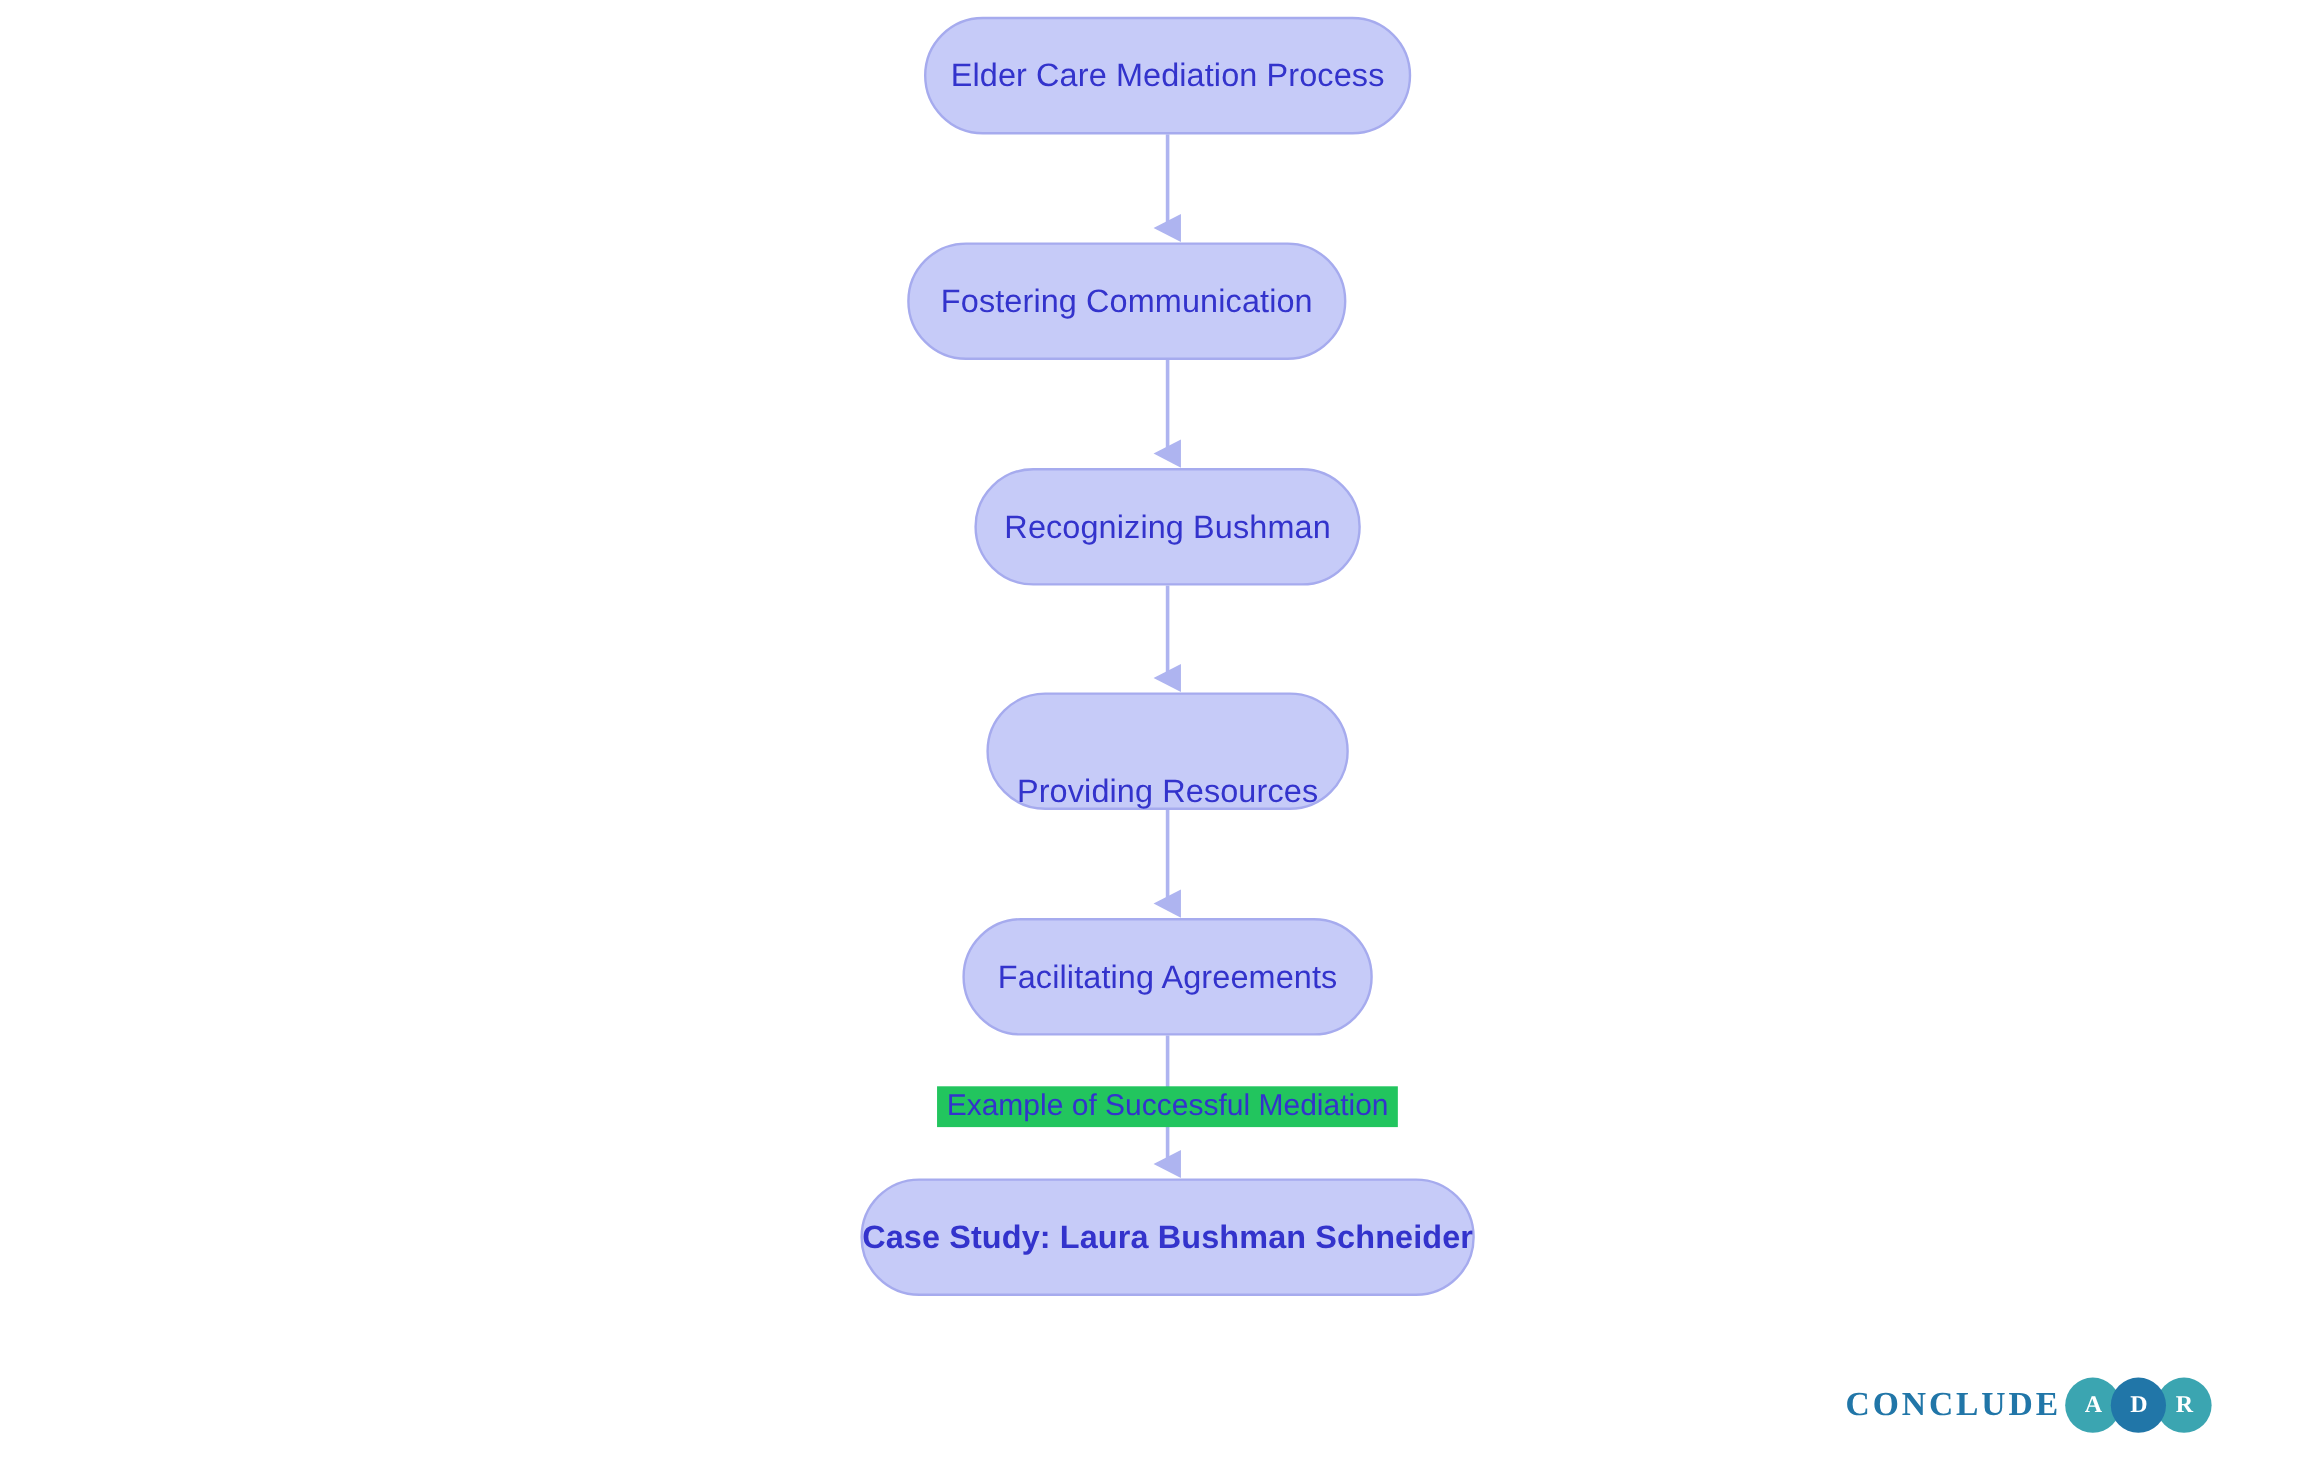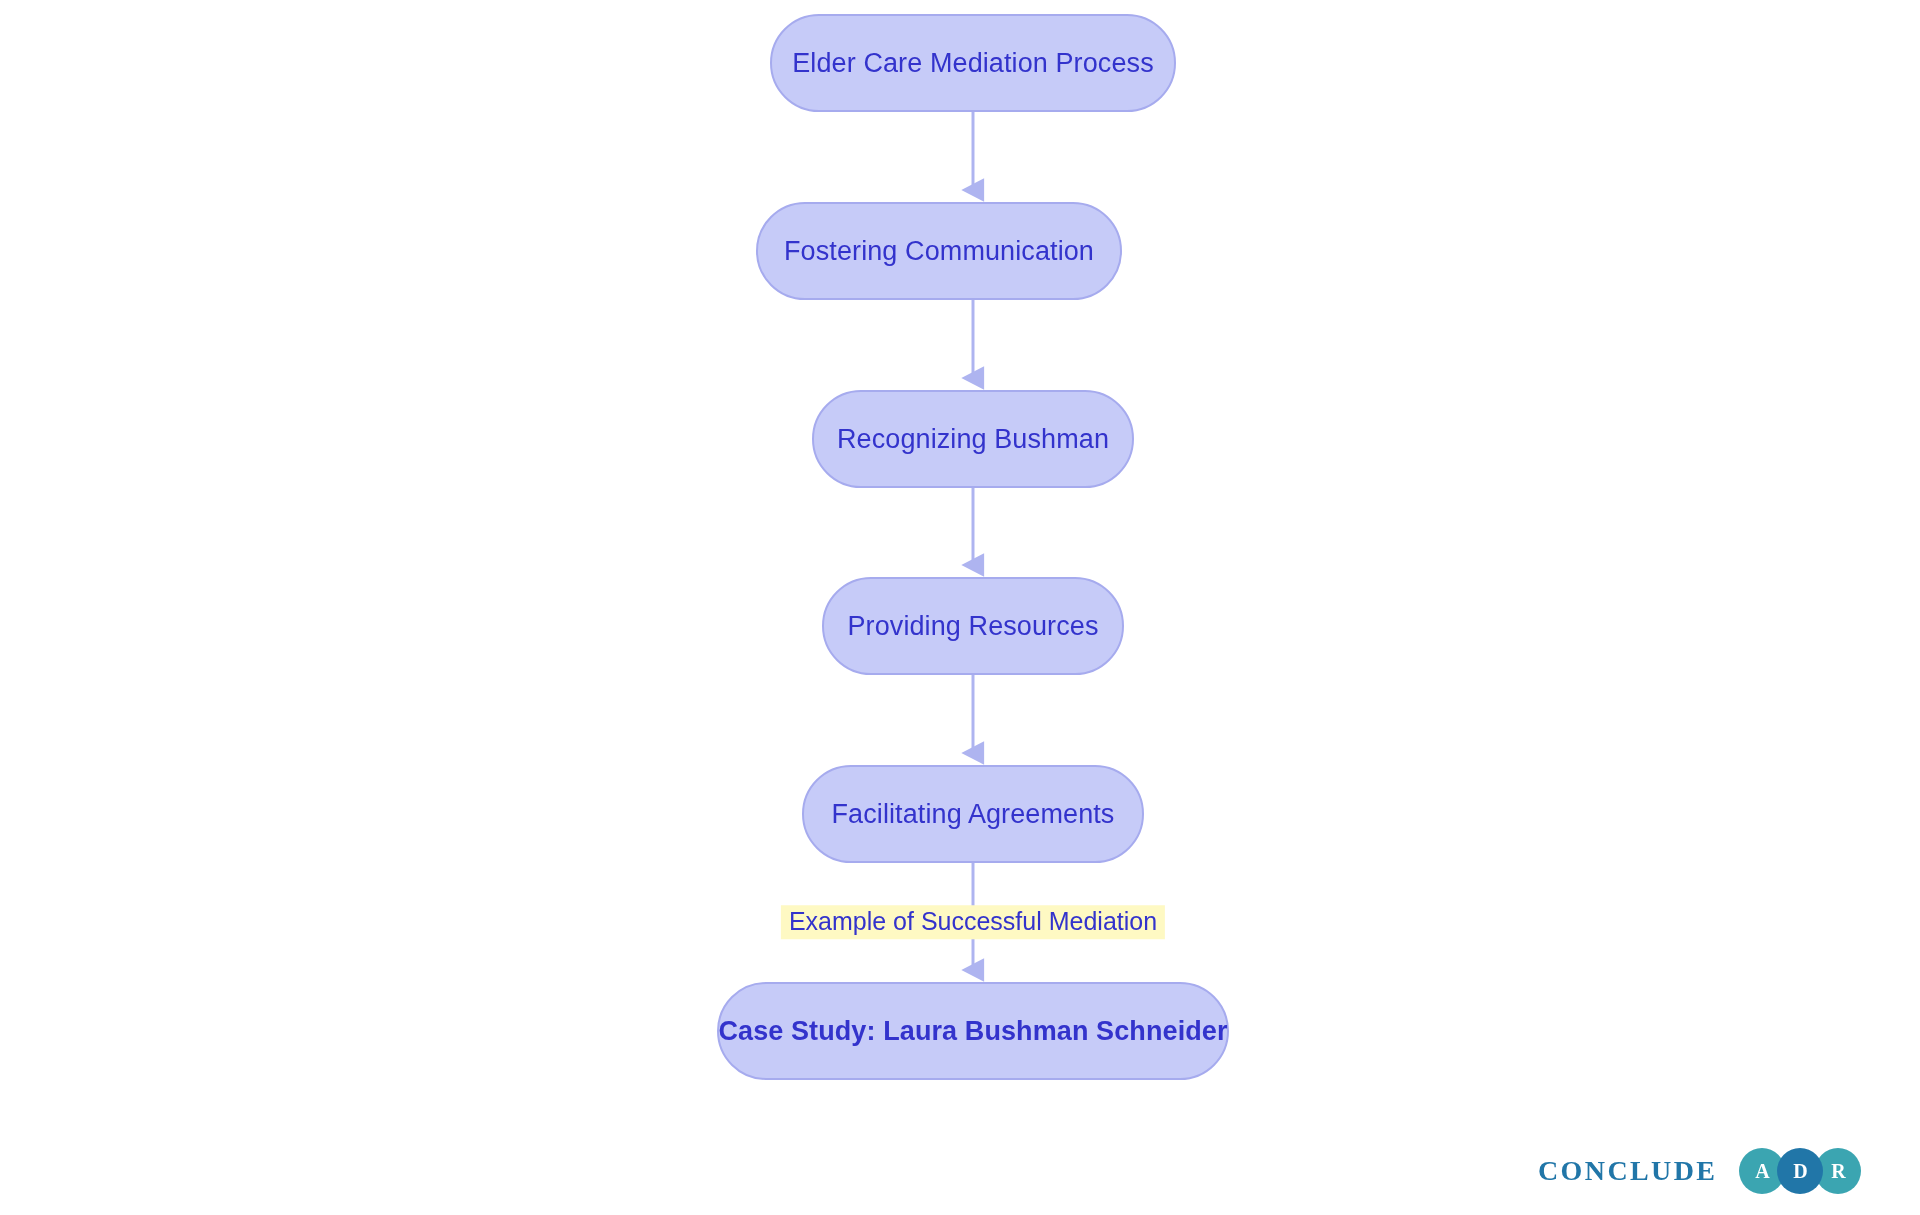--- a/index.html
+++ b/index.html
@@ -42,47 +42,47 @@
     line-height: 1;
     user-select: none;
   }
   .node-label {
     pointer-events: none;
   }
 
   .node-1 { left: 973px; top: 63px;   width: 406px; height: 98px; }
   .node-2 { left: 939px; top: 251px;  width: 366px; height: 98px; }
   .node-3 { left: 973px; top: 439px;  width: 322px; height: 98px; }
-  .node-4 { left: 973px; top: 626px;  width: 302px; height: 98px; }
+  .node-4 { left: 973px; top: 626px;  width: 302px; height: 98px; align-items: flex-end; }
   .node-5 { left: 973px; top: 814px;  width: 342px; height: 98px; }
   .node-6 { left: 973px; top: 1031px; width: 512px; height: 98px; font-weight: bold; }
 
   
   .edge-label {
     position: absolute;
     transform: translate(-50%, -50%);
     left: 973px;
     top: 922px;
-    background: #fef9c3;
+    background: #22c55e;
     color: #3333cc;
     font-size: 25px;
     line-height: 1.1;
     padding: 3px 8px;
     white-space: nowrap;
     user-select: none;
   }
 
   
   .brand-logo {
     position: absolute;
     left: 1538px;
     top: 1148px;
     display: flex;
     align-items: center;
-    gap: 22px;
+    gap: 4px;
     user-select: none;
   }
   .brand-wordmark {
     font-family: "Liberation Serif", "DejaVu Serif", serif;
     font-weight: bold;
     font-size: 28px;
     letter-spacing: 2.4px;
     color: #2176a8;
     line-height: 1;
   }

